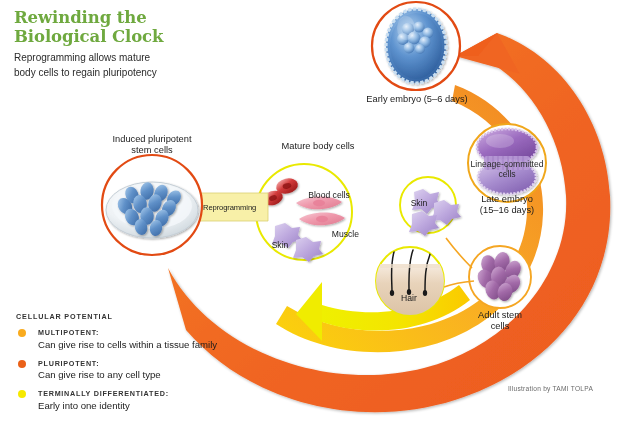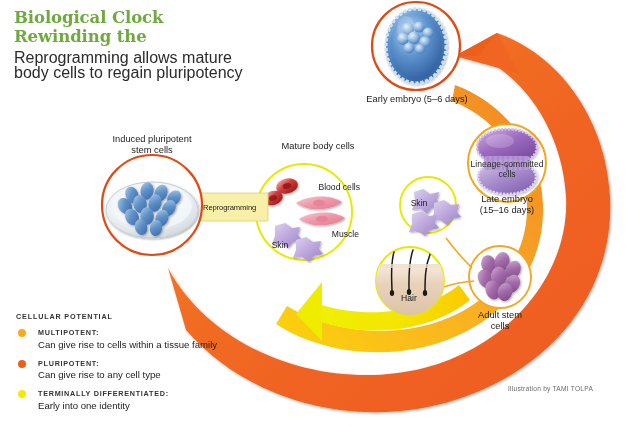--- a/index.html
+++ b/index.html
@@ -34,21 +34,21 @@
     font-family: "DejaVu Serif", serif;
     font-weight: bold;
     font-size: 16.5px;
     line-height: 19px;
     color: #6fa93f;
     letter-spacing: -0.1px;
   }
   .subtitle {
     margin-top: 5px;
     font-family: "Liberation Sans", sans-serif;
-    font-size: 16px;
+    font-size: 10px;
     line-height: 14.5px;
     color: #2b2b2b;
   }
 
   
   .legend {
     position: absolute;
     left: 16px;
     top: 288px;
     width: 230px;
@@ -403,22 +403,22 @@
         <ellipse cx="132" cy="217" rx="6.6" ry="8.6" fill="url(#gBlueCell)" transform="rotate(-26 132 217)"></ellipse>
         <ellipse cx="147" cy="216" rx="6.8" ry="8.8" fill="url(#gBlueCell)" transform="rotate(-4 147 216)"></ellipse>
         <ellipse cx="162" cy="218" rx="6.4" ry="8.4" fill="url(#gBlueCell)" transform="rotate(20 162 218)"></ellipse>
         <ellipse cx="141" cy="227" rx="6.2" ry="8" fill="url(#gBlueCell)" transform="rotate(-14 141 227)"></ellipse>
         <ellipse cx="156" cy="228" rx="6.2" ry="8" fill="url(#gBlueCell)" transform="rotate(10 156 228)"></ellipse>
       </g>
     </g>
   </svg>
 
   <div class="title-block">
+    <div class="title-line">Rewinding the</div>
     <div class="title-line">Biological Clock</div>
-    <div class="title-line">Rewinding the</div>
     <div class="subtitle">
       <span>Reprogramming allows mature</span><br>
       <span>body cells to regain pluripotency</span>
     </div>
   </div>
 
   <div class="legend">
     <div class="legend-title">CELLULAR POTENTIAL</div>
 
     <div class="legend-row">
@@ -453,21 +453,21 @@
   <div class="node-label" style="left:465px; top:194px; width:84px;">Late embryo
 (15–16 days)</div>
 
   <div class="node-label" style="left:464px; top:310px; width:72px;">Adult stem
 cells</div>
 
   <div class="inner-label dark" style="left:402px; top:198px; width:34px;">Skin</div>
 
   <div class="inner-label dark" style="left:392px; top:293px; width:34px;">Hair</div>
 
-  <div class="inner-label dark" style="left:298px; top:182px; width:62px; text-align:right;">Blood cells</div>
+  <div class="inner-label dark" style="left:298px; top:190px; width:62px; text-align:center;">Blood cells</div>
 
   <div class="inner-label dark" style="left:311px; top:229px; width:48px; text-align:right;">Muscle</div>
 
   <div class="inner-label dark" style="left:264px; top:240px; width:32px;">Skin</div>
 
   <div class="reprog-label">Reprogramming</div>
 
   <div class="credit">Illustration by TAMI TOLPA</div>
 
 </div>

